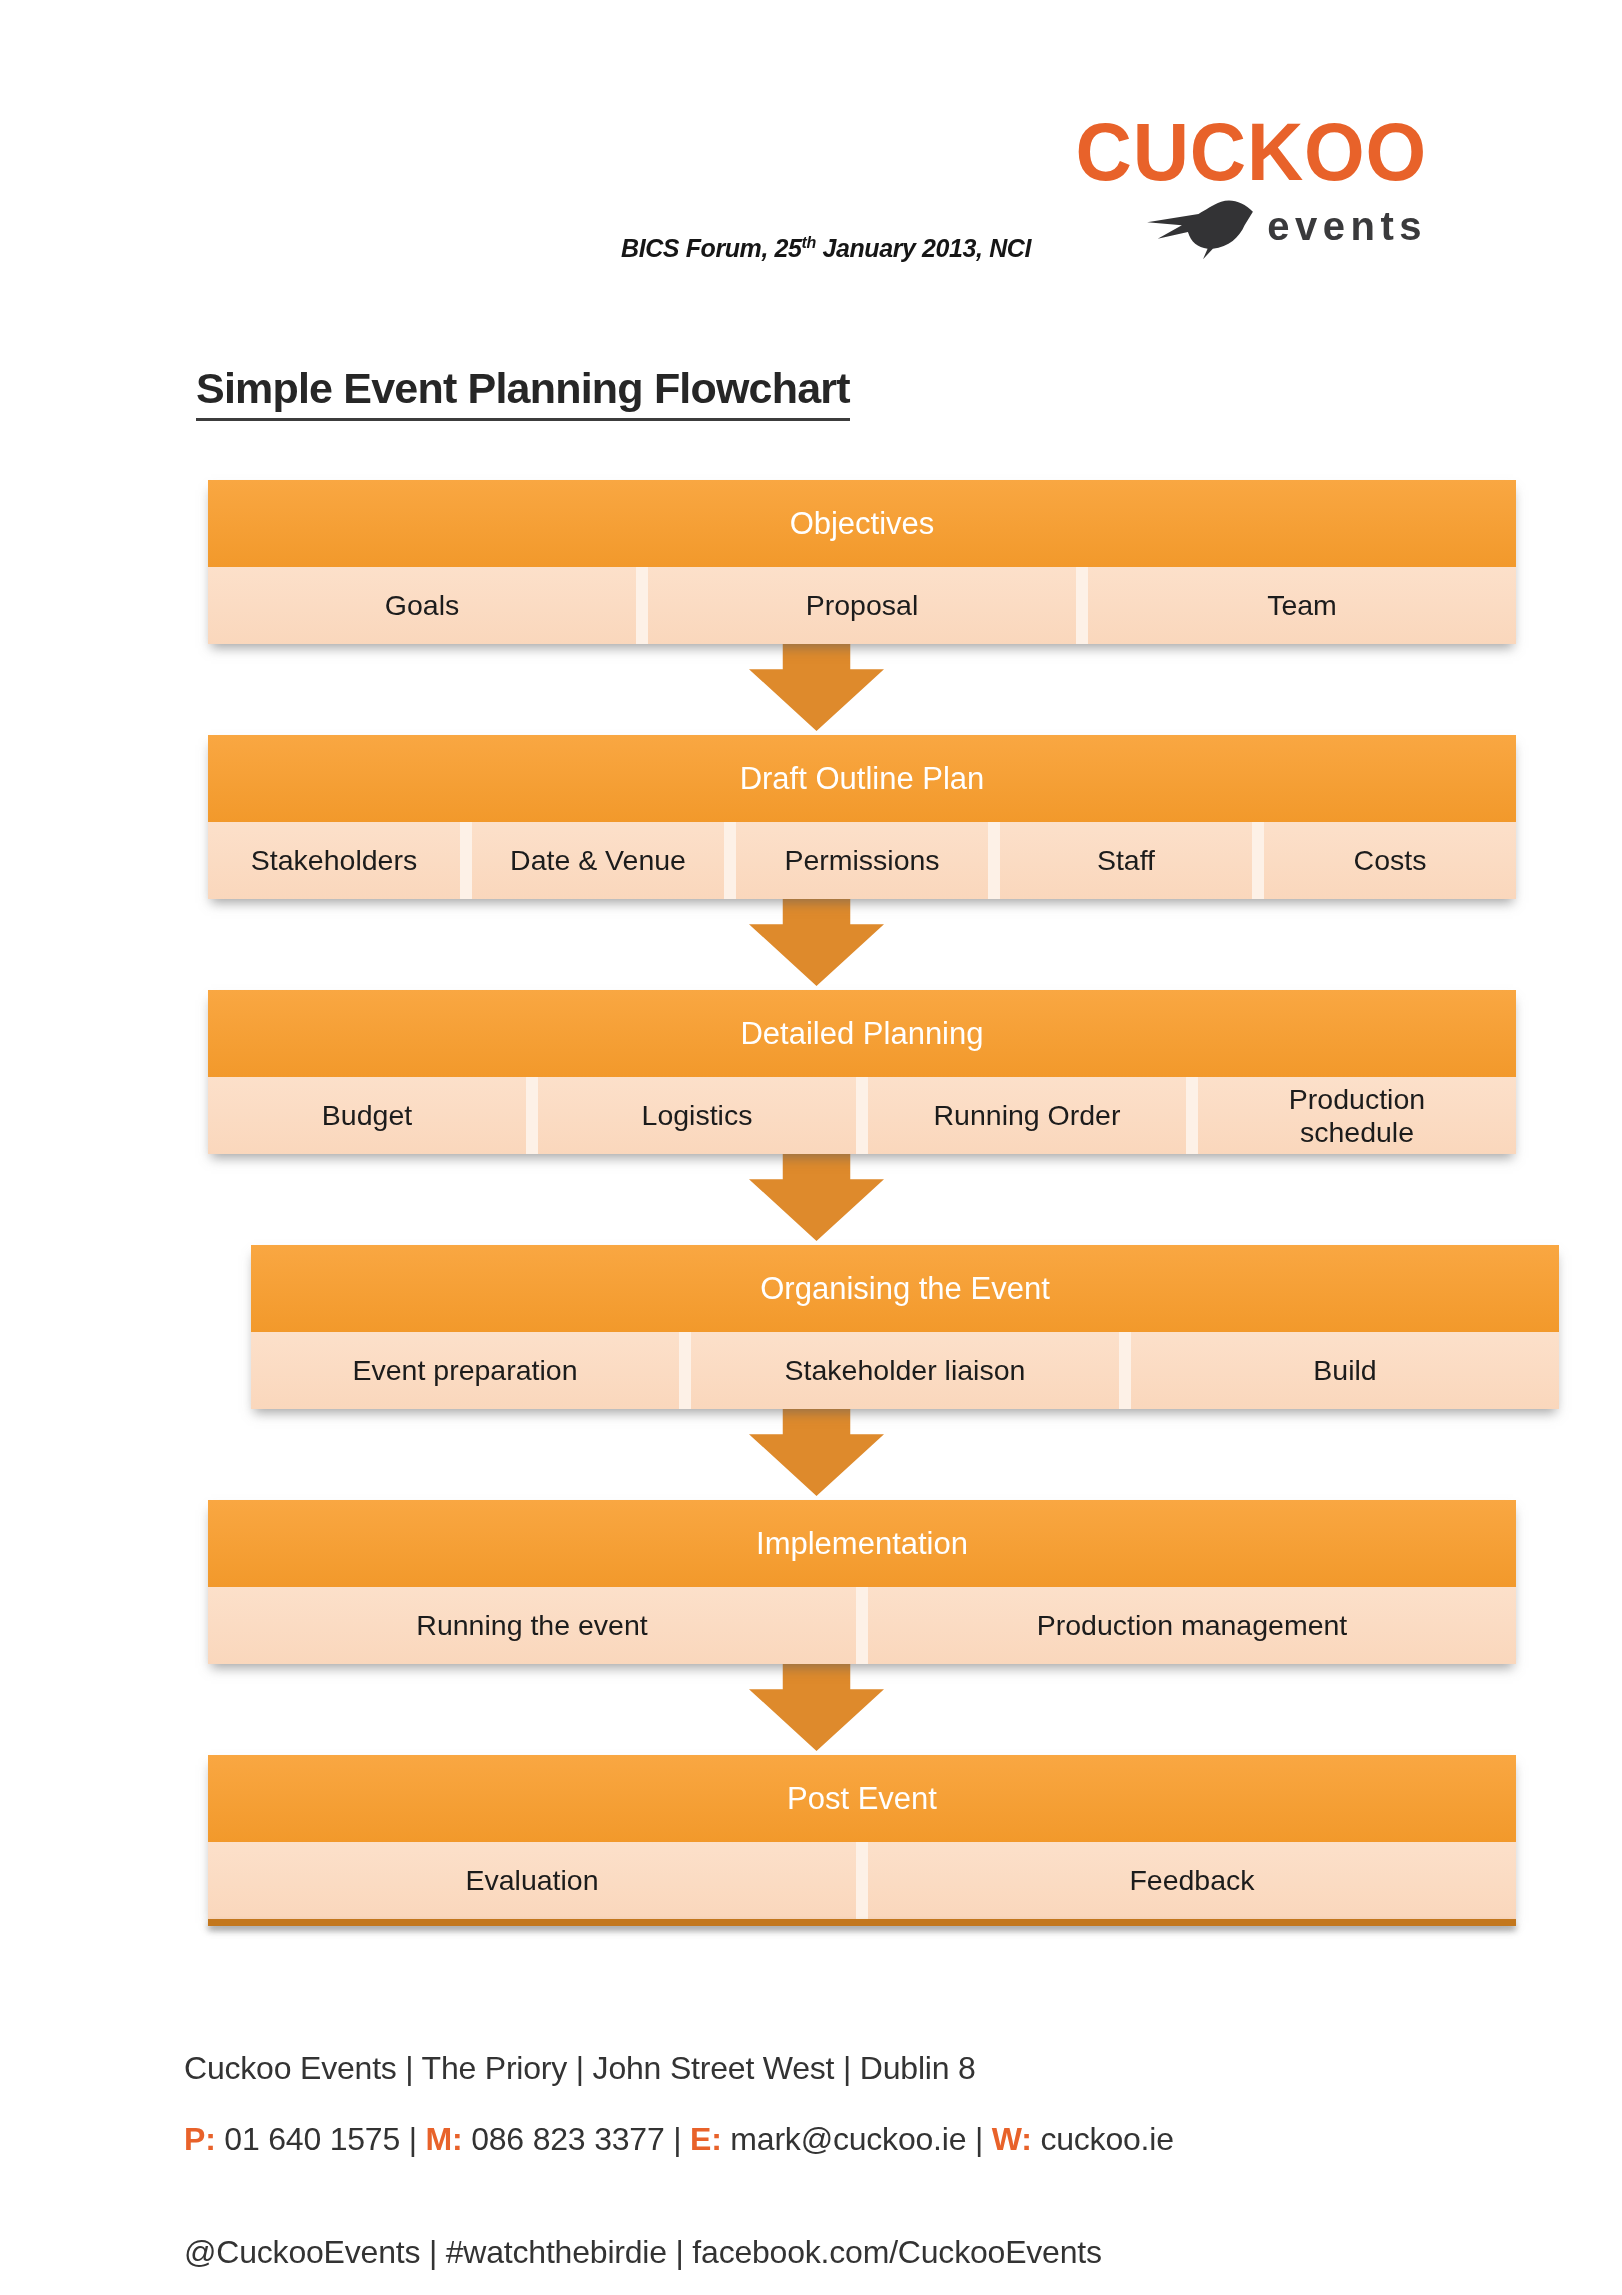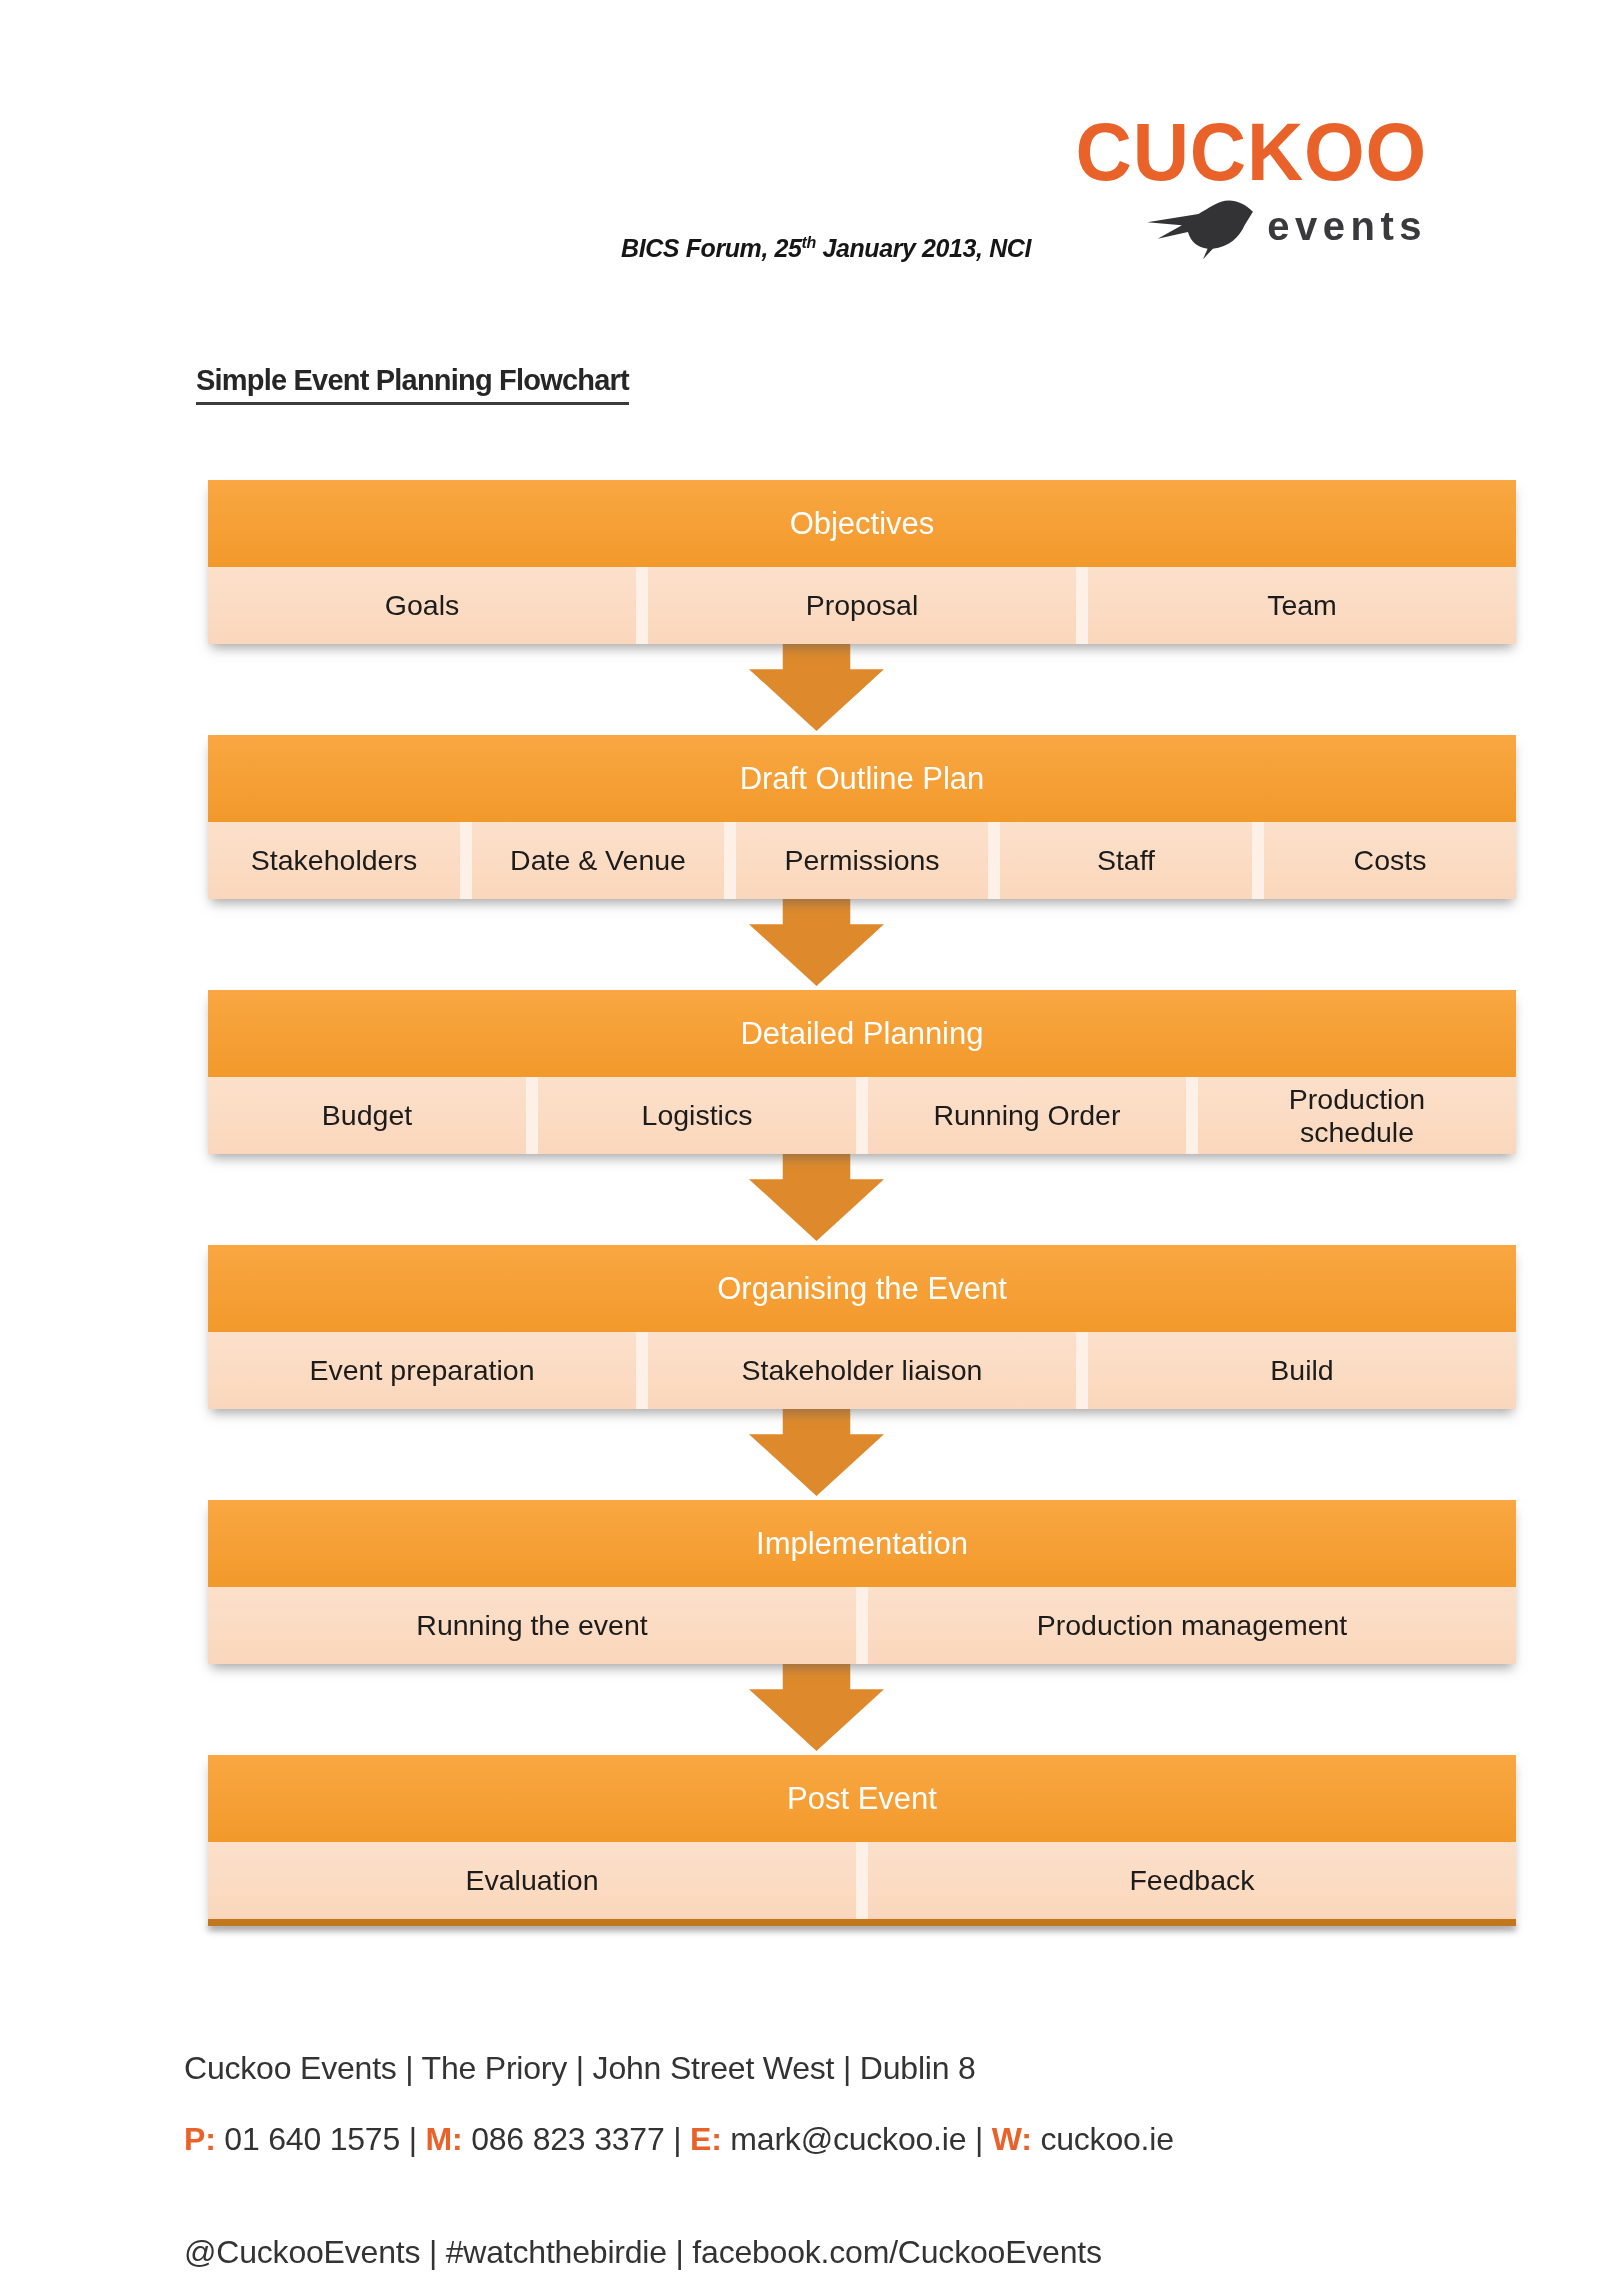--- a/index.html
+++ b/index.html
@@ -23,21 +23,21 @@
   
   .subtitle{
     position:absolute;top:234px;left:621px;white-space:nowrap;
     font-style:italic;font-size:25px;font-weight:600;color:#161616;letter-spacing:-0.4px;
   }
   .subtitle sup{font-size:16px;}
 
   
   .heading{
     position:absolute;top:364px;left:196px;
-    font-size:29px;font-weight:700;color:#262626;letter-spacing:-0.8px;
+    font-size:43px;font-weight:700;color:#262626;letter-spacing:-0.8px;
     border-bottom:3.2px solid #3c3c3c;padding-bottom:4.8px;white-space:nowrap;
   }
 
   
   #flowchart{position:absolute;inset:0;}
   .block{
     position:absolute;left:208px;width:1308px;height:164px;z-index:2;
     box-shadow:0 7.1px 11px -3.2px rgba(95,95,95,.55);
   }
   .block-header{
@@ -120,21 +120,21 @@
     <div class="block" style="top: 990px;">
       <div class="block-header">Detailed Planning</div>
       <div class="block-row">
         <div class="cell">Budget</div>
         <div class="cell">Logistics</div>
         <div class="cell">Running Order</div>
         <div class="cell">Production schedule</div>
       </div>
     </div>
     <div class="arrow" style="top: 1138px;"></div>
-    <div class="block" style="top: 1245px;">
+    <div class="block" style="top: 1245px; margin-left: 43px;">
       <div class="block-header">Organising the Event</div>
       <div class="block-row">
         <div class="cell">Event preparation</div>
         <div class="cell">Stakeholder liaison</div>
         <div class="cell">Build</div>
       </div>
     </div>
     <div class="arrow" style="top: 1393px;"></div>
     <div class="block" style="top: 1500px;">
       <div class="block-header">Implementation</div>

